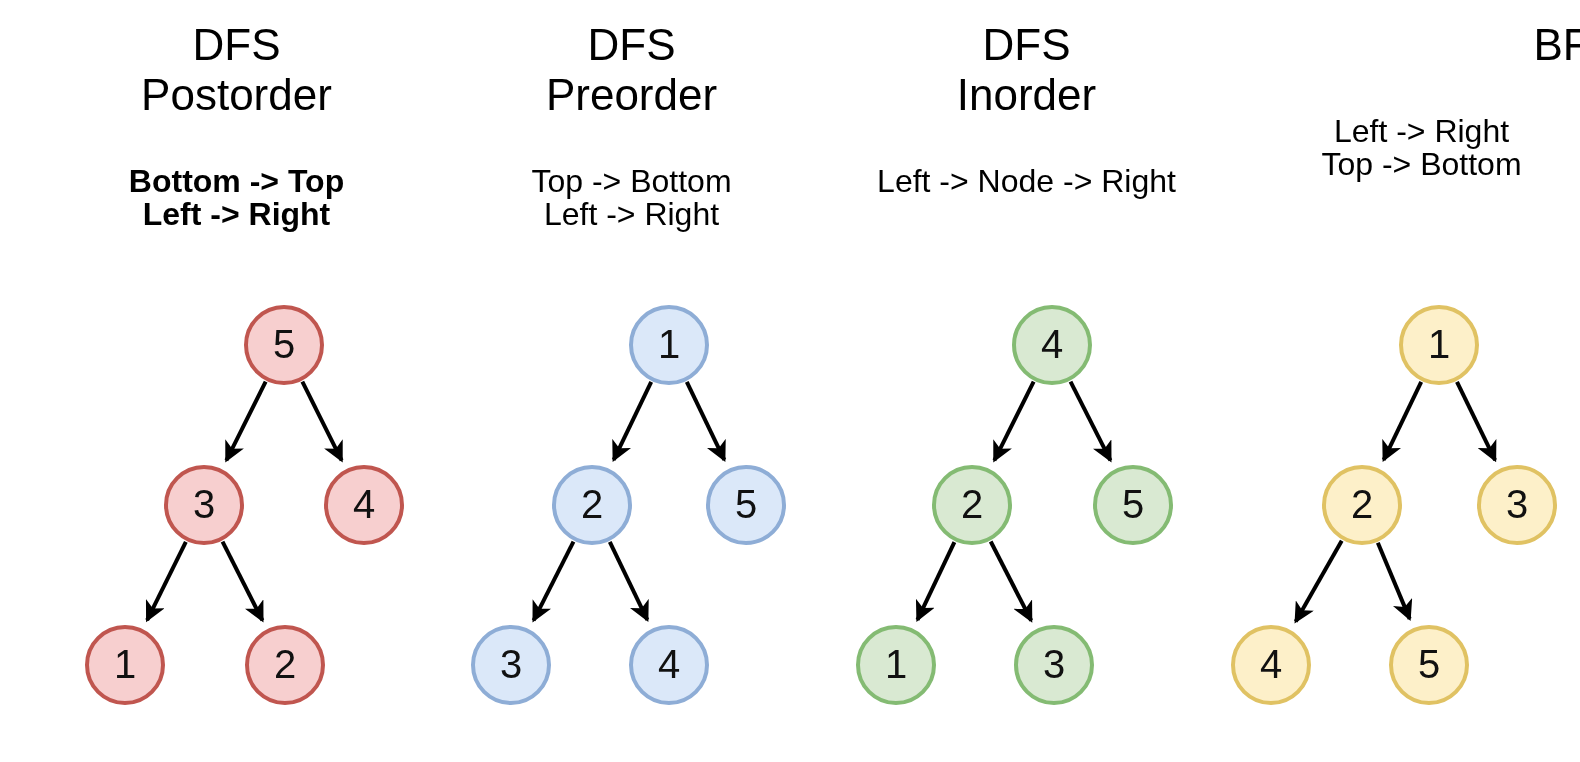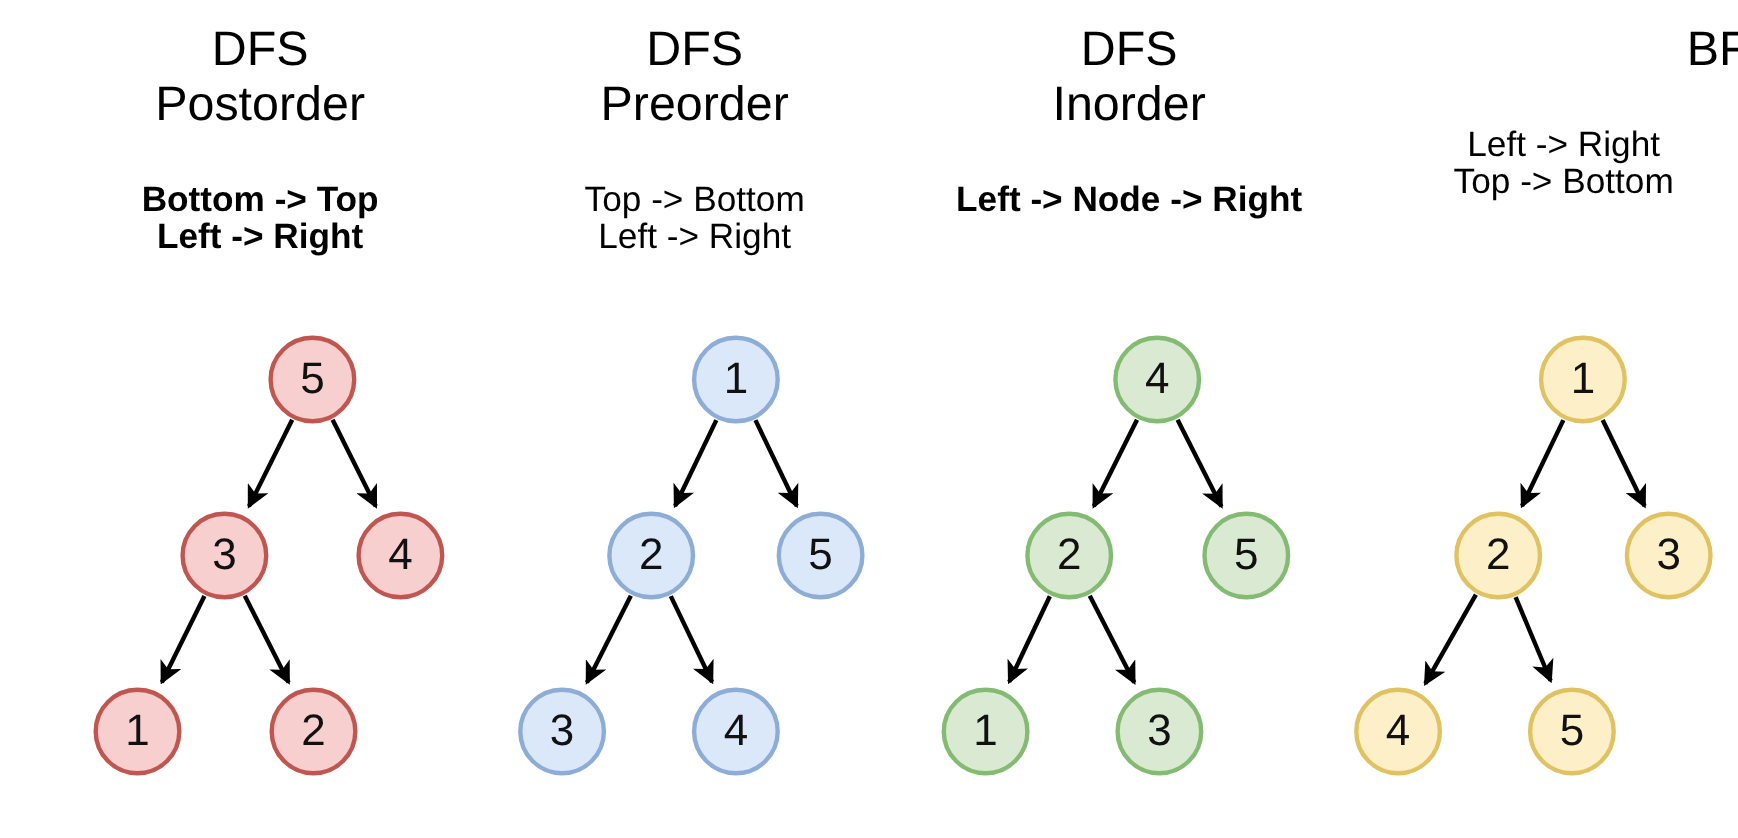--- a/index.html
+++ b/index.html
@@ -136,21 +136,21 @@
       </div>
       <div class="node" style="left: 432px; top: 625px; background: rgb(219, 232, 249); border-color: rgb(142, 173, 214);">
         <span class="node-label">3</span>
       </div>
       <div class="node" style="left: 590px; top: 625px; background: rgb(219, 232, 249); border-color: rgb(142, 173, 214);">
         <span class="node-label">4</span>
       </div>
       <div class="panel-head" style="left: 790px; top: 0px;">
         <div class="title" style="position: absolute; left: 0px; width: 395px; top: 20px;">DFS
 Inorder</div>
-        <div class="subtitle" style="position: absolute; left: 0px; width: 395px; top: 165px; font-weight: bold;">Left -&gt; Node -&gt; Right</div>
+        <div class="subtitle" style="position: absolute; left: 0px; width: 395px; top: 165px;">Left -&gt; Node -&gt; Right</div>
       </div>
       <div class="node" style="left: 973px; top: 305px; background: rgb(217, 233, 210); border-color: rgb(132, 187, 115);">
         <span class="node-label">4</span>
       </div>
       <div class="node" style="left: 893px; top: 465px; background: rgb(217, 233, 210); border-color: rgb(132, 187, 115);">
         <span class="node-label">2</span>
       </div>
       <div class="node" style="left: 1054px; top: 465px; background: rgb(217, 233, 210); border-color: rgb(132, 187, 115);">
         <span class="node-label">5</span>
       </div>

